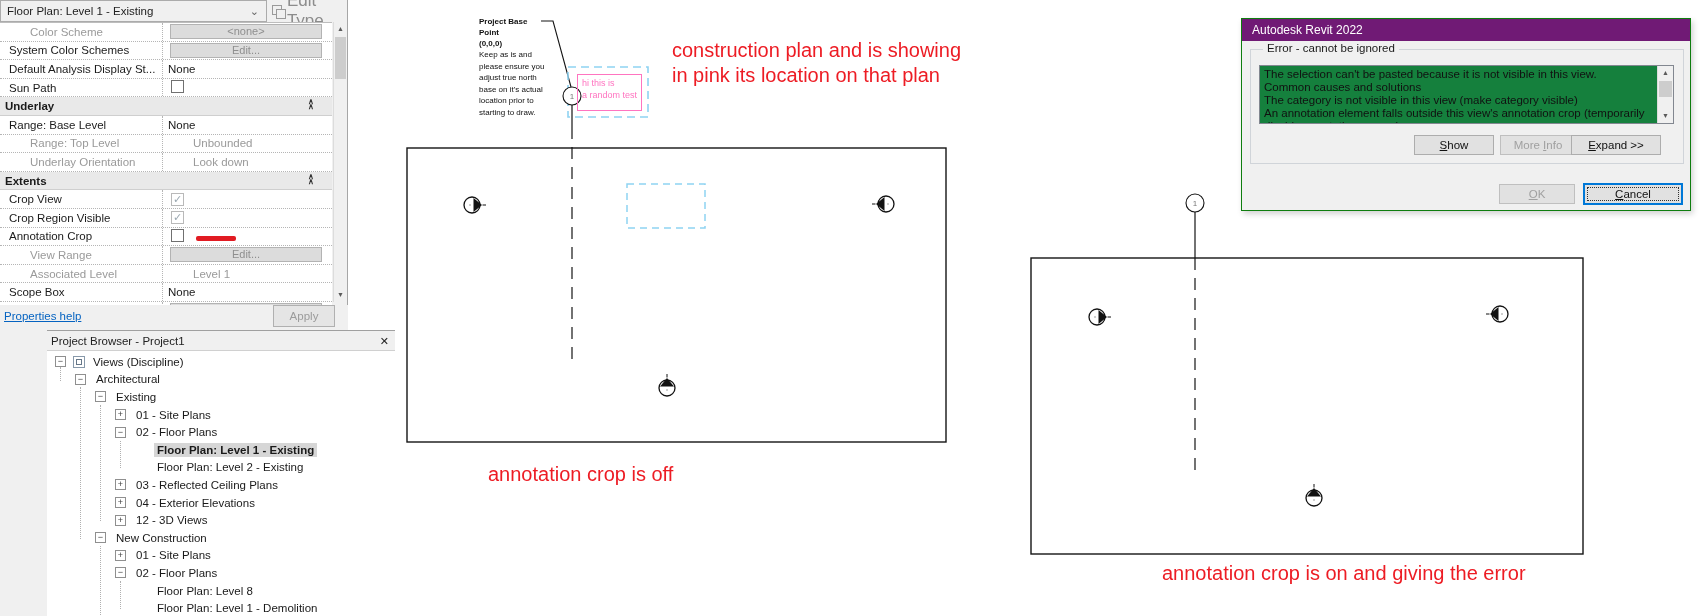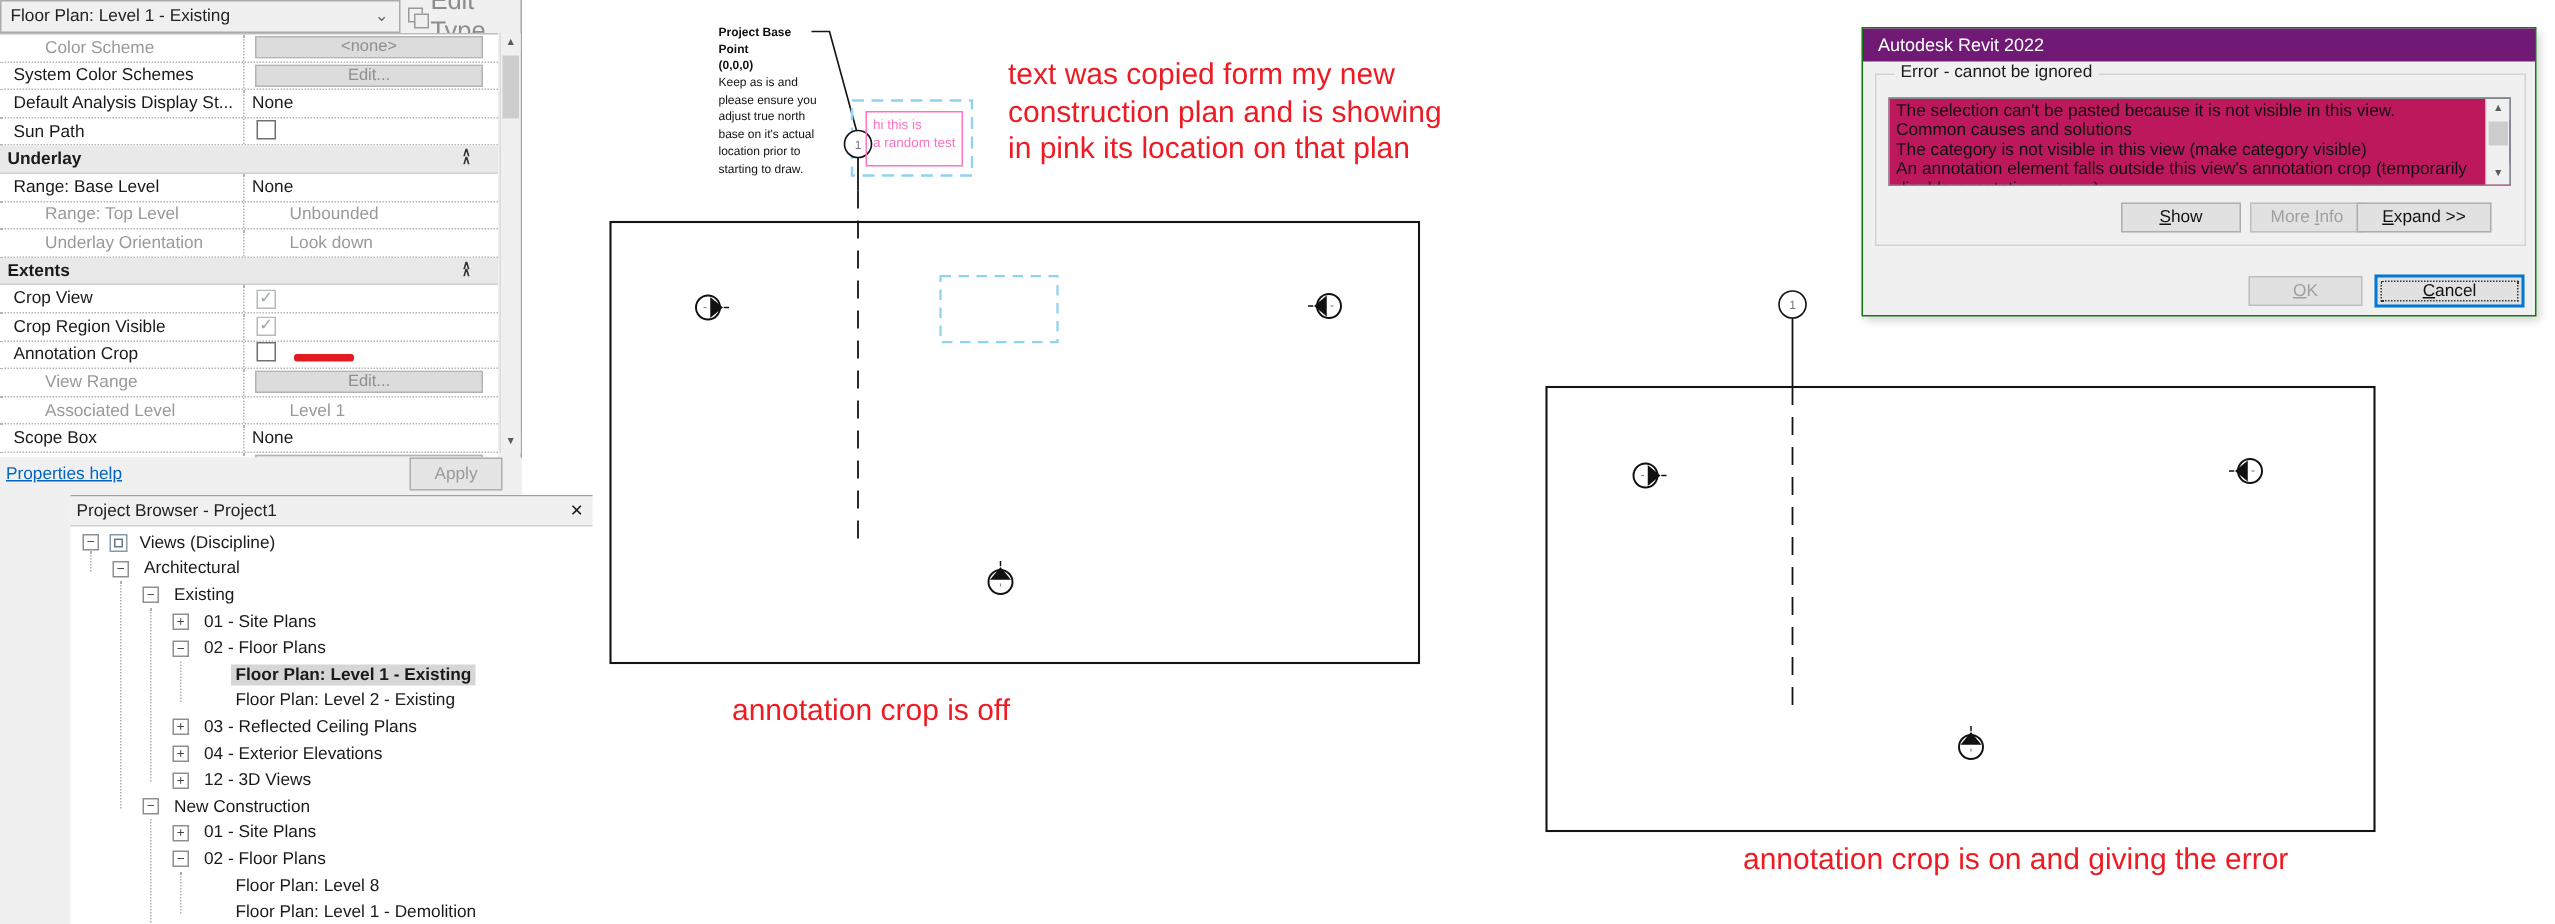--- a/index.html
+++ b/index.html
@@ -88,21 +88,21 @@
   
   #revit-dialog { position:absolute; left:1241px; top:18px; width:450px; height:193px;
                   background:#f0f0f0; border:1px solid #0e7d0e; z-index:20;
                   box-shadow:2px 3px 6px rgba(0,0,0,.18); font-size:11.5px; }
   #dialog-titlebar { position:absolute; left:0; top:0; width:100%; height:22px; background:#701a75;
                      color:#fff; font-size:12px; line-height:22px; padding-left:10px; }
   #error-groupbox { position:absolute; left:8px; top:30px; width:434px; height:115px;
                     border:1px solid #d0d4d9; }
   #error-group-label { position:absolute; left:12px; top:-8px; background:#f0f0f0; padding:0 4px;
                        color:#1a1a1a; }
-  #error-textarea { position:absolute; left:8px; top:15px; width:415px; height:59px; background:#be185d;
+  #error-textarea { position:absolute; left:8px; top:15px; width:415px; height:59px; background:#15803d;
                     border:1px solid #828790; overflow:hidden; }
   #error-message-list { position:absolute; left:0; top:0; right:17px; padding:2px 0 0 4px;
                         font-size:11.5px; line-height:13px; color:#111; }
   .dlgbtn { position:absolute; height:20px; background:#e1e1e1; border:1px solid #adadad;
             font-size:11.5px; color:#111; text-align:center; line-height:18px;
             font-family:"Liberation Sans", sans-serif; }
   .dlgbtn.disabled { color:#a0a0a0; border-color:#bfbfbf; }
   .dlgbtn.focused { border:2px solid #0078d7; outline:1px dotted #333; outline-offset:-5px; line-height:16px; }
   .dlgbtn u { text-decoration:underline; }
 </style>
@@ -187,21 +187,20 @@
       <div>starting to draw.</div>
     </div>
 </div>
 
 <div id="pink-note">
   <div>hi this is</div>
   <div>a random test</div>
 </div>
 
 <div class="red-note" style="left:672px; top:38px;">
-  <div>text was copied form my new</div>
   <div>construction plan and is showing</div>
   <div>in pink its location on that plan</div>
 </div>
 
 <div class="red-note" style="left:488px; top:462px;">annotation crop is off</div>
 <div class="red-note" style="left:1162px; top:561px;">annotation crop is on and giving the error</div>
 
 <div id="left-col">
 
   <div id="type-selector">

